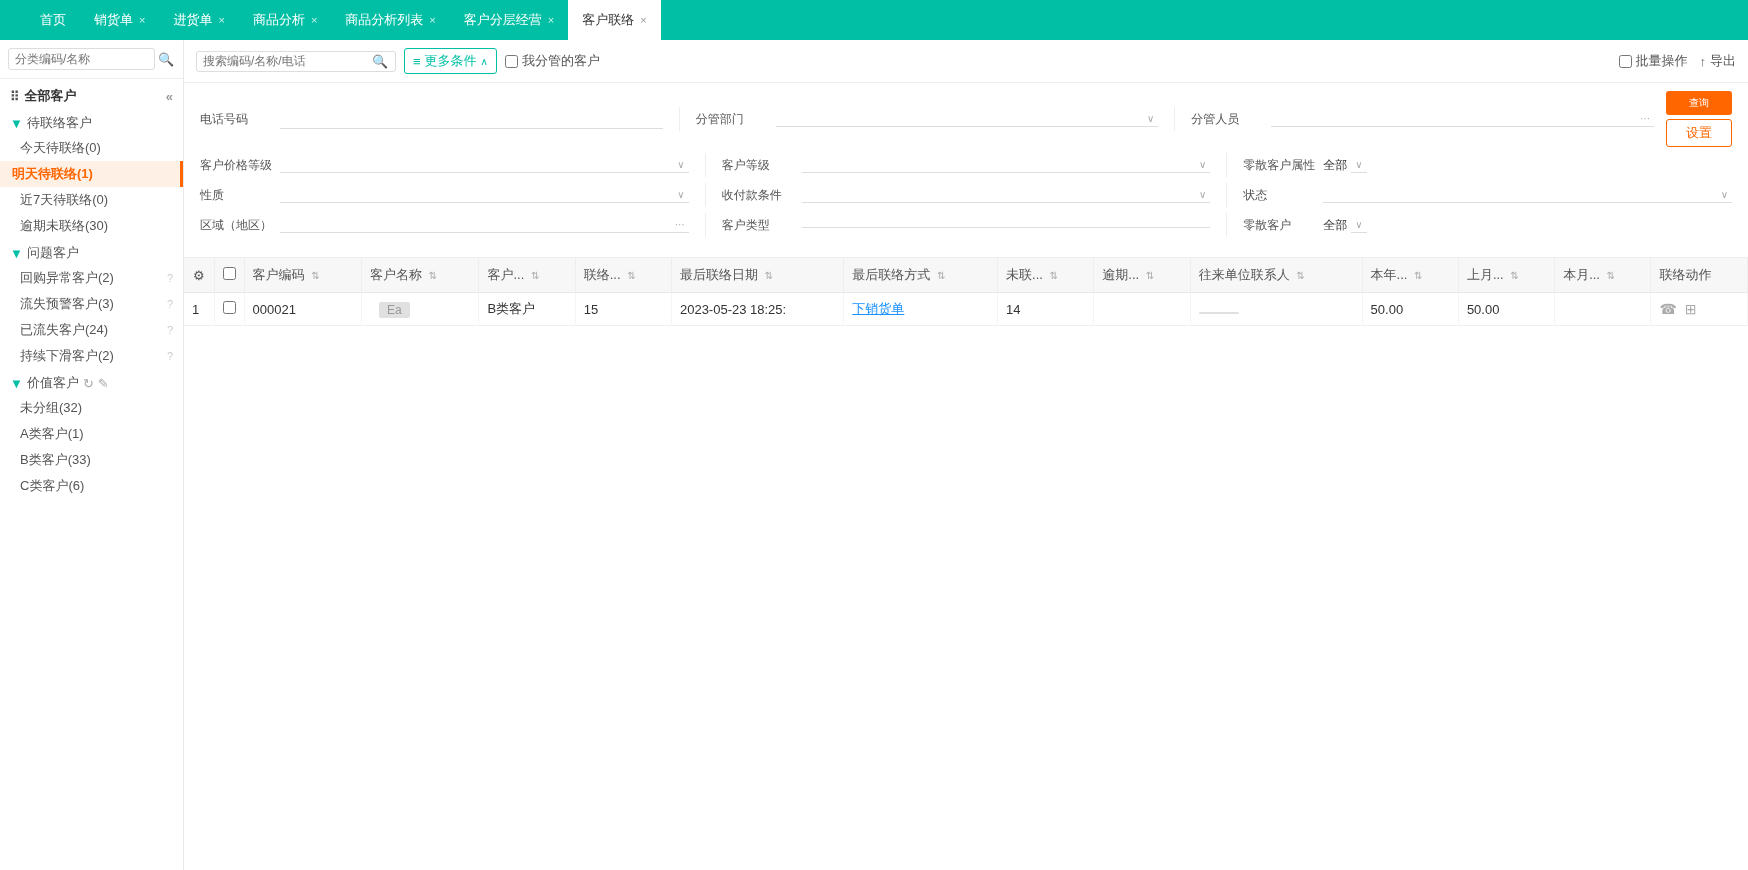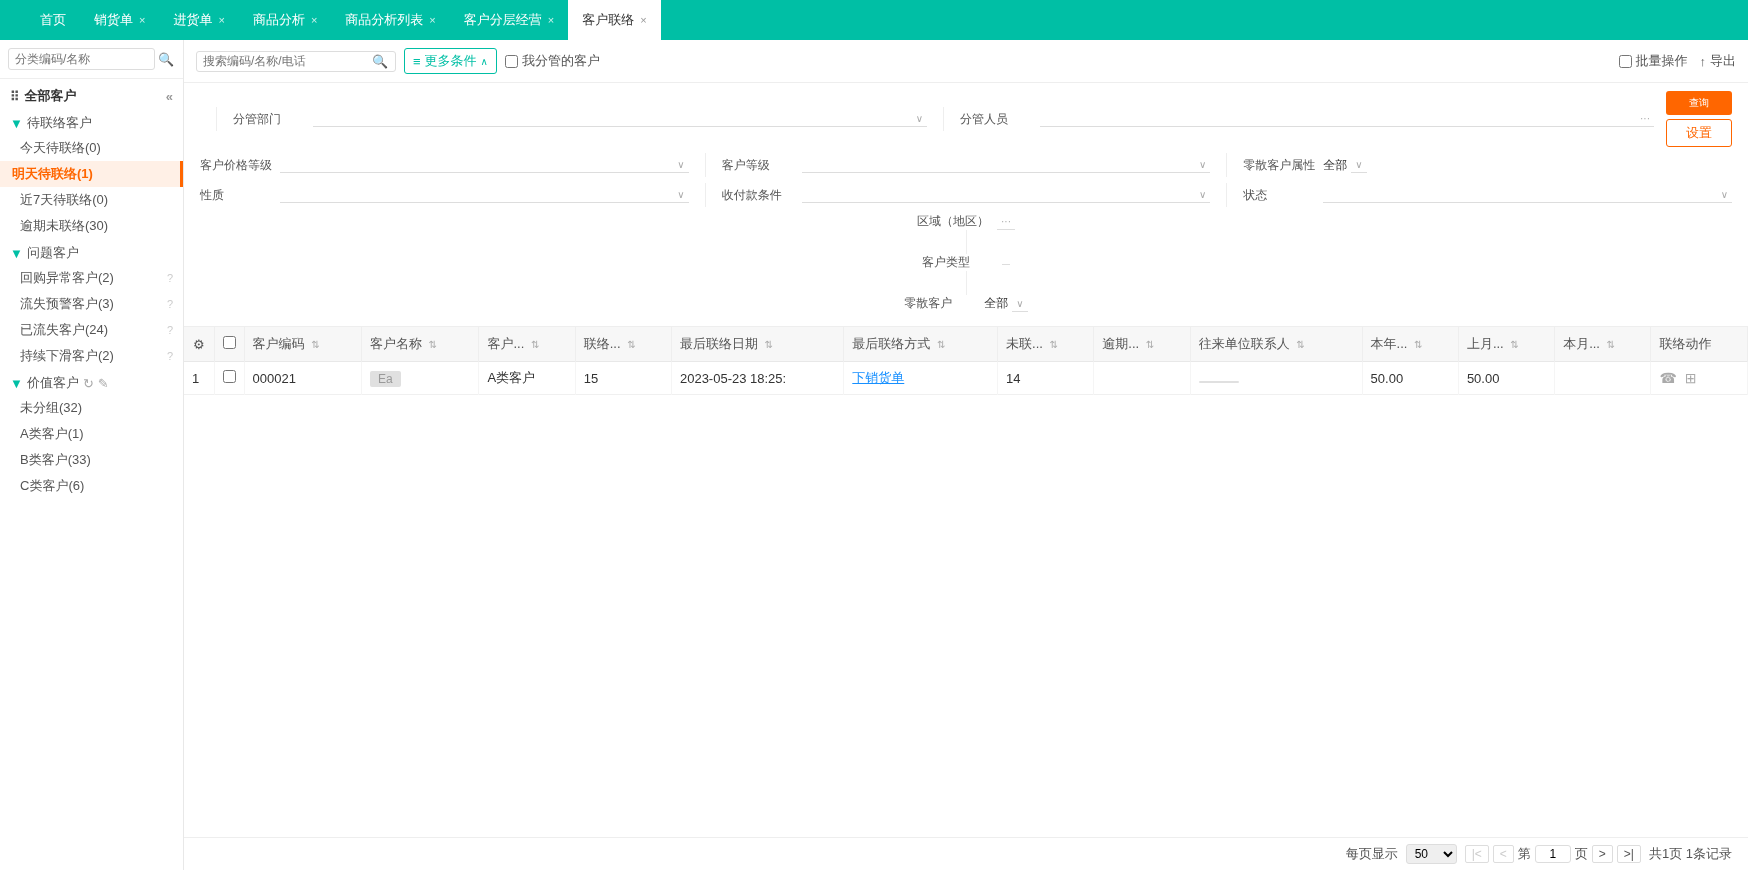--- a/index.html
+++ b/index.html
@@ -178,21 +178,21 @@
       background: #fff;
       border-bottom: 1px solid #eee;
       padding: 8px 16px;
     }
     .filter-row {
       display: flex;
       align-items: center;
       margin-bottom: 6px;
       gap: 0;
     }
-    .filter-row:last-child { margin-bottom: 6px; flex-direction: column; }
+    .filter-row:last-child { margin-bottom: 12px; }
     .filter-field {
       display: flex;
       align-items: center;
       flex: 1;
       min-width: 0;
     }
     .filter-label {
       color: #555;
       white-space: nowrap;
       min-width: 80px;
@@ -462,20 +462,24 @@
         <div class="export-btn">
           <span>↑</span>
           <span>导出</span>
         </div>
       </div>
     </div>
 
     <div class="filter-panel">
 
       <div class="filter-row">
+        <div class="filter-field">
+          <span class="filter-label">电话号码</span>
+          <input class="filter-input" style="">
+        </div>
         <div class="filter-divider"></div>
         <div class="filter-field">
           <span class="filter-label">分管部门</span>
           <div class="filter-select">
             <span class="caret">∨</span>
           </div>
         </div>
         <div class="filter-divider"></div>
         <div class="filter-field">
           <span class="filter-label">分管人员</span>
@@ -622,23 +626,23 @@
           </tr>
         </thead>
         <tbody>
           <tr>
             <td>1</td>
             <td class="checkbox-col">
               <input type="checkbox" style="">
             </td>
             <td>000021</td>
             <td>
-              <span style="background:#e0e0e0; color:#999; padding:1px 8px; border-radius:2px; font-size:12px;">Ea</span>
+              <span style="background:#e0e0e0; color:#999; padding:1px 8px; border-radius:2px; font-size:12px;margin-left:9px;">Ea</span>
             </td>
-            <td>A类客户</td>
+            <td>B类客户</td>
             <td>15</td>
             <td>2023-05-23 18:25:</td>
             <td>
               <span class="link-text">下销货单</span>
             </td>
             <td>14</td>
             <td></td>
             <td>
               <span style="background:#e0e0e0; color:#999; padding:1px 16px; border-radius:2px; font-size:12px; display:inline-block; min-width:40px;"></span>
             </td>
@@ -649,31 +653,14 @@
               <div class="action-cell">
                 <span class="action-icon" title="联络">☎</span>
                 <span class="action-icon" title="更多">⊞</span>
               </div>
             </td>
           </tr>
         </tbody>
       </table>
     </div>
 
-    <div class="footer">
-      <span>每页显示</span>
-      <select>
-        <option value="50">50</option>
-        <option value="100">100</option>
-      </select>
-      <div class="footer-page-btns">
-        <button disabled="">|&lt;</button>
-        <button disabled="">&lt;</button>
-        <span>第</span>
-        <input class="footer-page-input" type="text" value="1" style="">
-        <span>页</span>
-        <button>&gt;</button>
-        <button>&gt;|</button>
-      </div>
-      <span>共1页 1条记录</span>
-    </div>
   </div>
 </div>
 
 </body></html>

